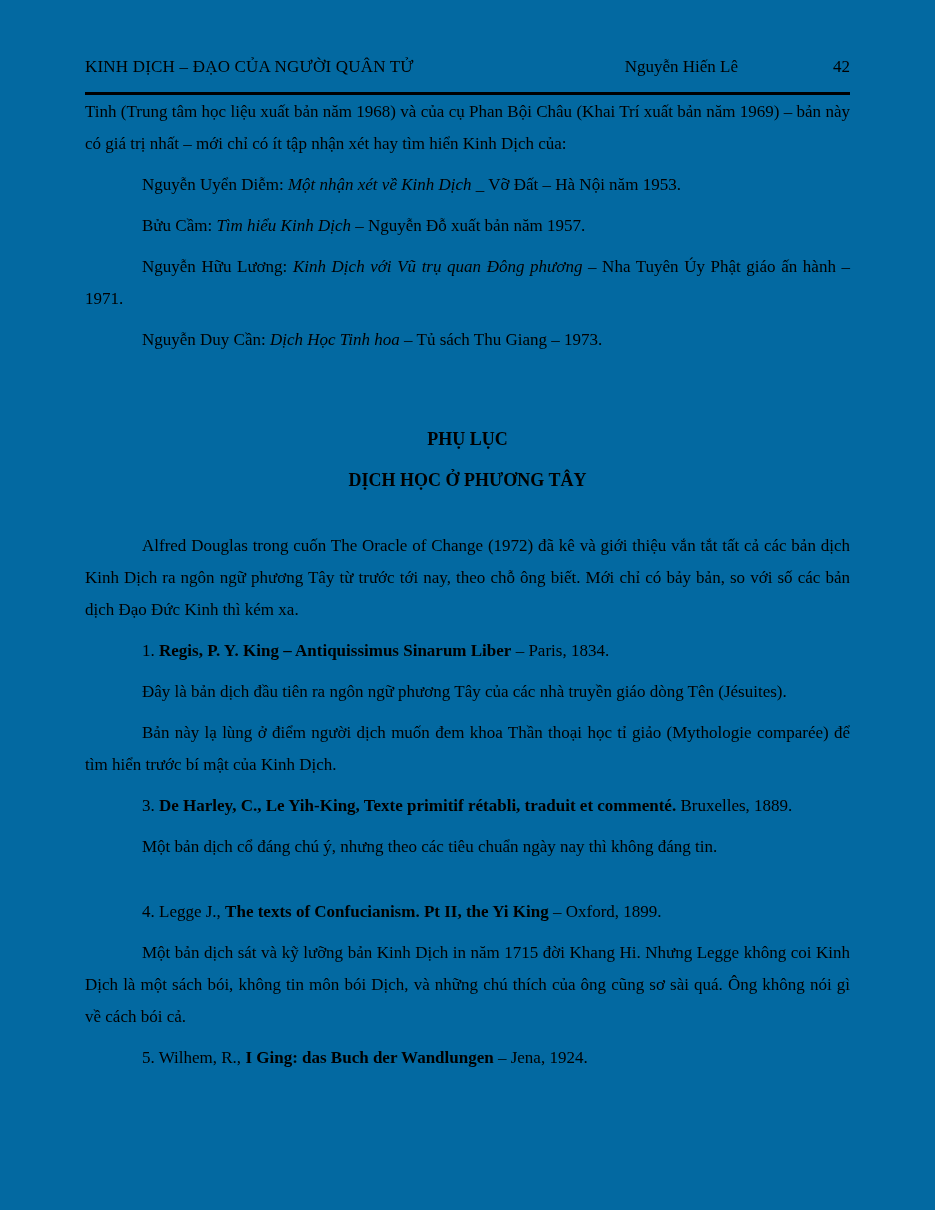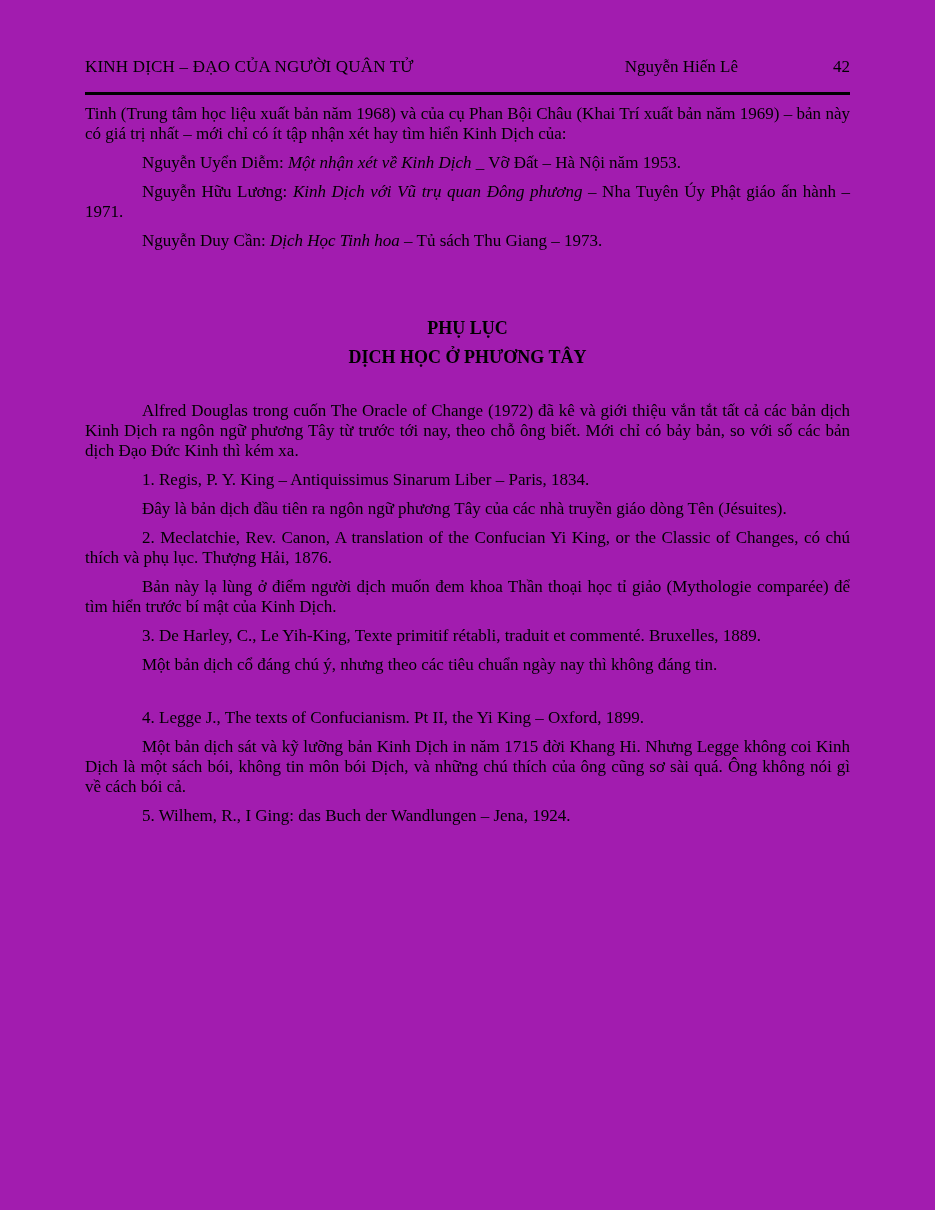--- a/index.html
+++ b/index.html
@@ -5,21 +5,21 @@
   html, body {
     margin: 0;
     padding: 0;
     background: #ffffff;
   }
   .page {
     position: relative;
     width: 935px;
     height: 1210px;
     margin: 0 auto;
-    background: #a21caf;
+    background: #0369a1;
     color: #000000;
     font-family: "Liberation Serif", "DejaVu Serif", serif;
     box-sizing: border-box;
     padding: 56px 85px 11px 85px;
     overflow: hidden;
   }
   .header {
     display: flex;
     align-items: baseline;
     font-size: 17px;
@@ -28,63 +28,63 @@
   }
   .header .title { flex: 1; letter-spacing: 0.2px; }
   .header .author { margin-right: 95px; }
   .header .pagenum { }
   .rule {
     border: none;
     border-top: 3px solid #000000;
     margin: 14px 0 0 0;
   }
   .body-text {
-    margin-top: 9px;
+    margin-top: 1px;
     font-size: 17px;
-    line-height: 20px;
+    line-height: 32px;
   }
   .para {
     margin: 0 0 9px 0;
     text-align: justify;
     text-indent: 57px;
   }
   .para.cont { text-indent: 0; }
   .para.heading {
     text-indent: 0;
     text-align: center;
     font-weight: bold;
     font-size: 18px;
   }
   .gap-xl { margin-top: 67px; font-family: Liberation Serif, serif; }
   .gap-md { margin-top: 34px; font-family: Liberation Serif, serif; }
   .gap-sm { margin-top: 33px; }
   .it { font-style: italic; }
-  .bd { font-weight: normal; }
+  .bd { font-weight: bold; }
 </style>
 </head>
 <body>
 
 <div class="page">
   <div class="header">
     <span class="title">KINH DỊCH – ĐẠO CỦA NGƯỜI QUÂN TỬ</span>
     <span class="author">Nguyễn Hiến Lê</span>
     <span class="pagenum">42</span>
   </div>
   <hr class="rule">
   <div class="body-text">
       <div class="para cont"><span>Tinh (Trung tâm học liệu xuất bản năm 1968) và của cụ Phan Bội Châu (Khai Trí xuất bản năm 1969) – bản này có giá trị nhất – mới chỉ có ít tập nhận xét hay tìm hiển Kinh Dịch của:</span></div>
       <div class="para"><span>Nguyễn Uyển Diễm: </span><span class="it">Một nhận xét về Kinh Dịch</span><span> _ Vỡ Đất – Hà Nội năm 1953.</span></div>
+      <div class="para"><span>Bửu Cầm: </span><span class="it">Tìm hiểu Kinh Dịch</span><span> – Nguyễn Đỗ xuất bản năm 1957.</span></div>
       <div class="para"><span>Nguyễn Hữu Lương: </span><span class="it">Kinh Dịch với Vũ trụ quan Đông phương</span><span> – Nha Tuyên Úy Phật giáo ấn hành – 1971.</span></div>
       <div class="para"><span>Nguyễn Duy Cần: </span><span class="it">Dịch Học Tinh hoa</span><span> – Tủ sách Thu Giang – 1973.</span></div>
       <div class="para heading gap-xl"><span>PHỤ LỤC</span></div>
       <div class="para heading"><span>DỊCH HỌC Ở PHƯƠNG TÂY</span></div>
       <div class="para gap-md"><span>Alfred Douglas trong cuốn The Oracle of Change (1972) đã kê và giới thiệu vắn tắt tất cả các bản dịch Kinh Dịch ra ngôn ngữ phương Tây từ trước tới nay, theo chỗ ông biết. Mới chỉ có bảy bản, so với số các bản dịch Đạo Đức Kinh thì kém xa.</span></div>
       <div class="para"><span>1. </span><span class="bd">Regis, P. Y. King – Antiquissimus Sinarum Liber</span><span> – Paris, 1834.</span></div>
       <div class="para"><span>Đây là bản dịch đầu tiên ra ngôn ngữ phương Tây của các nhà truyền giáo dòng Tên (Jésuites).</span></div>
-      <div class="para"><span>2. Meclatchie, Rev. Canon, </span><span class="bd">A translation of the Confucian Yi King, or the Classic of Changes,</span><span> có chú thích và phụ lục. Thượng Hải, 1876.</span></div>
       <div class="para"><span>Bản này lạ lùng ở điểm người dịch muốn đem khoa Thần thoại học tỉ giảo (Mythologie comparée) để tìm hiển trước bí mật của Kinh Dịch.</span></div>
       <div class="para"><span>3. </span><span class="bd">De Harley, C., Le Yih-King, Texte primitif rétabli, traduit et commenté.</span><span> Bruxelles, 1889.</span></div>
       <div class="para"><span>Một bản dịch cổ đáng chú ý, nhưng theo các tiêu chuẩn ngày nay thì không đáng tin.</span></div>
       <div class="para gap-sm"><span>4. Legge J., </span><span class="bd">The texts of Confucianism. Pt II, the Yi King</span><span> – Oxford, 1899.</span></div>
       <div class="para"><span>Một bản dịch sát và kỹ lưỡng bản Kinh Dịch in năm 1715 đời Khang Hi. Nhưng Legge không coi Kinh Dịch là một sách bói, không tin môn bói Dịch, và những chú thích của ông cũng sơ sài quá. Ông không nói gì về cách bói cả.</span></div>
       <div class="para"><span>5. Wilhem, R., </span><span class="bd">I Ging: das Buch der Wandlungen</span><span> – Jena, 1924.</span></div>
     </div>
 </div>
 
 </body></html>

